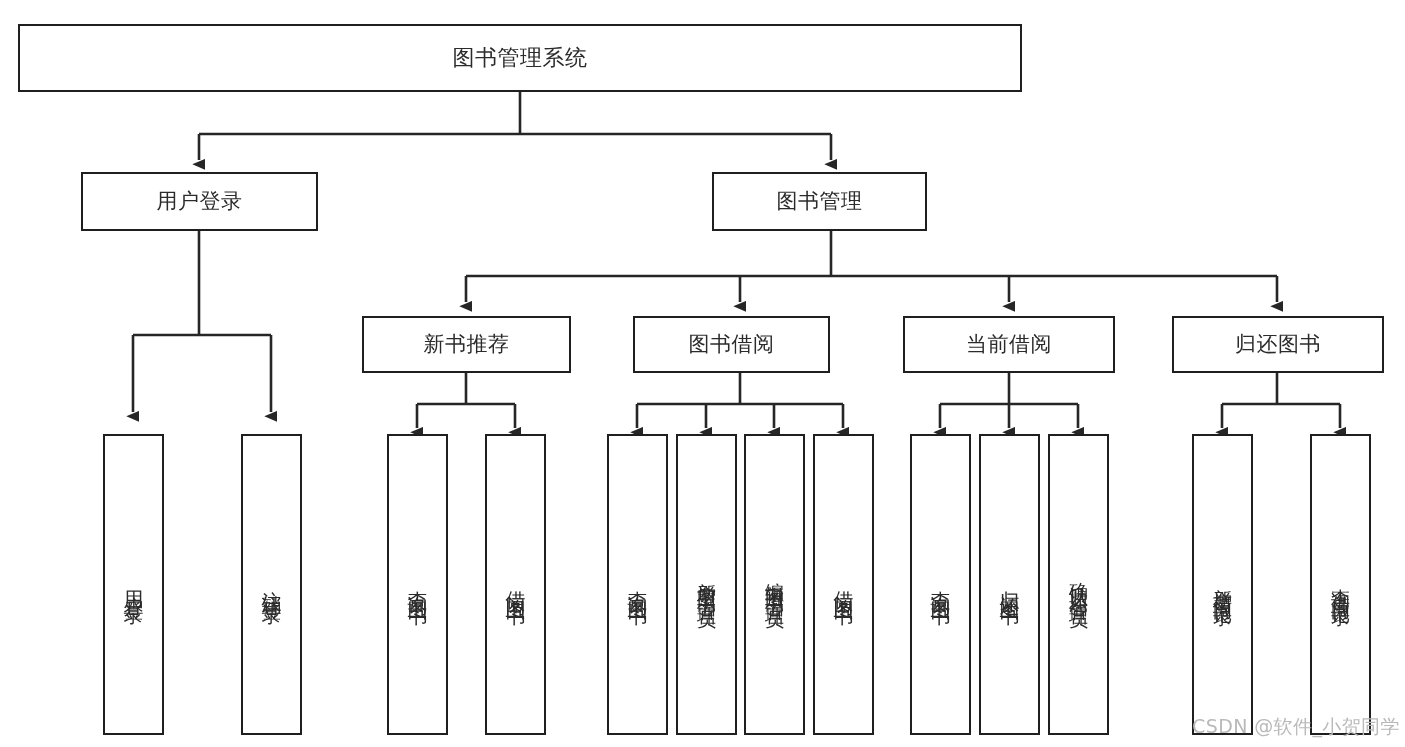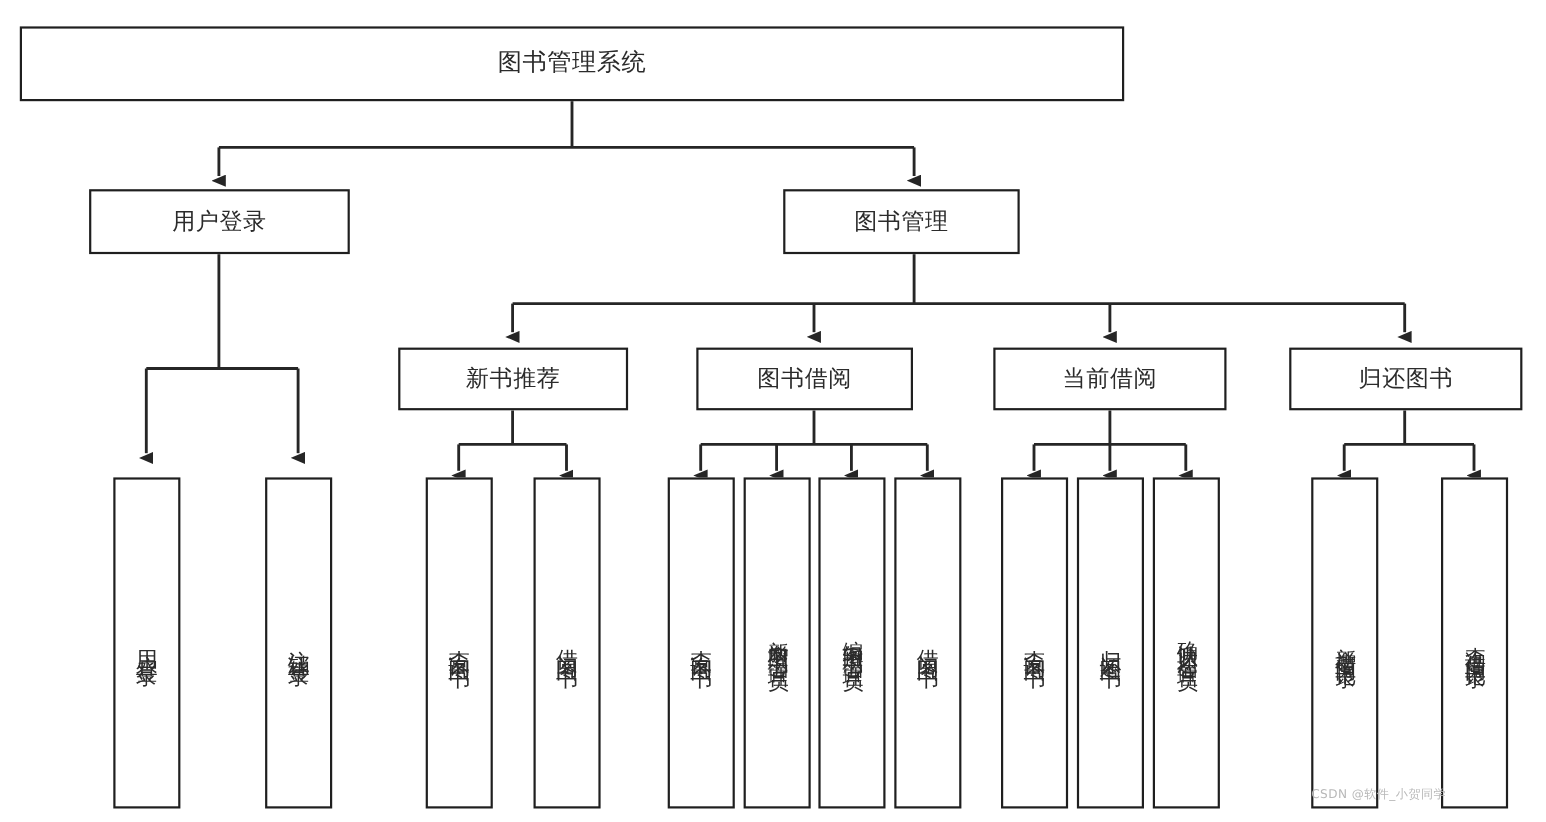--- a/index.html
+++ b/index.html
@@ -60,21 +60,21 @@
     letter-spacing: 5px;
     white-space: nowrap;
   }
   .node.vert.tall .label {
     letter-spacing: 4px;
     font-size: 19px;
   }
   .watermark {
     position: absolute;
     color: #b9b9b9;
-    font-size: 11px;
+    font-size: 19px;
     letter-spacing: 0.4px;
     white-space: nowrap;
     font-family: "DejaVu Sans", "Liberation Sans", sans-serif;
   }
 </style>
 </head>
 <body>
 
 <div id="canvas">
 

